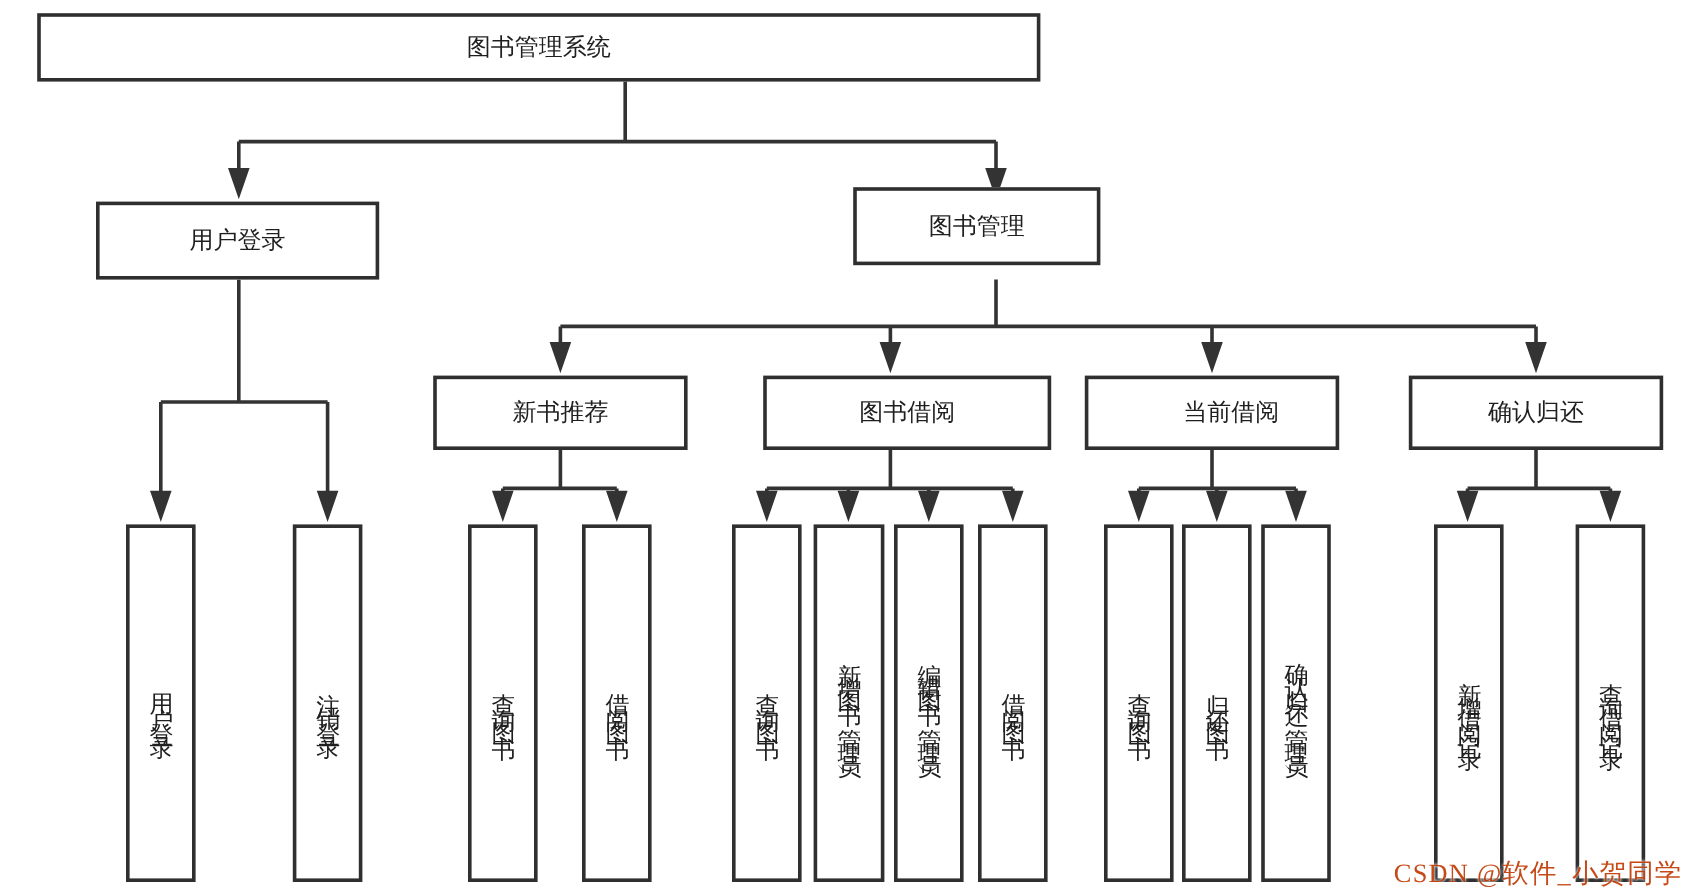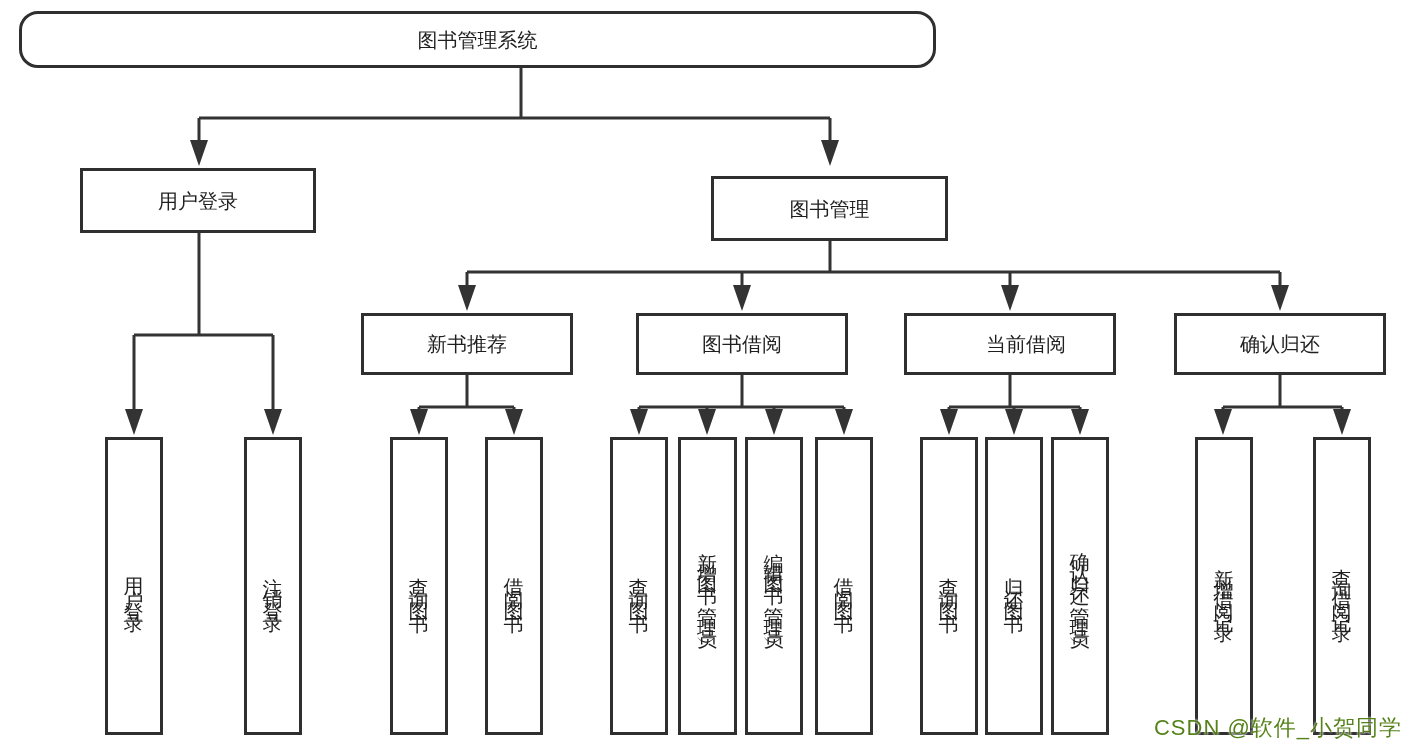--- a/index.html
+++ b/index.html
@@ -35,24 +35,25 @@
     text-orientation: mixed;
     letter-spacing: 12px;
     white-space: nowrap;
   }
   .leaf.long span { letter-spacing: 11px; }
   #watermark {
     position: absolute;
     right: 3px;
     bottom: 4px;
     font-size: 22px;
-    color: #4d7c0f;
+    color: #c2410c;
     opacity: 0.95;
     text-shadow: 0 0 3px #ffffff, 0 0 2px #ffffff;
     letter-spacing: 1px;
+    font-family: Liberation Serif, serif;
   }
 </style>
 </head>
 <body>
 
 <div id="stage">
 
   <svg id="wires" viewBox="0 0 1405 747" xmlns="http://www.w3.org/2000/svg">
     <path fill="none" stroke="#333333" stroke-width="3" d="M521 65 L521 118 M199 118 L830 118 M199 118 L199 142 M830 118 L830 142
          M199 233 L199 335 M134 335 L273 335 M134 335 L134 412 M273 335 L273 412
@@ -63,35 +64,35 @@
          M1280 375 L1280 407 M1223 407 L1342 407 M1223 407 L1223 412 M1342 407 L1342 412"></path>
     <path fill="#333333" stroke="none" d="M190 140 L208 140 L199 166 Z M821 140 L839 140 L830 166 Z
          M458 285 L476 285 L467 311 Z M733 285 L751 285 L742 311 Z M1001 285 L1019 285 L1010 311 Z M1271 285 L1289 285 L1280 311 Z
          M125 409 L143 409 L134 435 Z M264 409 L282 409 L273 435 Z
          M410 409 L428 409 L419 435 Z M505 409 L523 409 L514 435 Z
          M630 409 L648 409 L639 435 Z M698 409 L716 409 L707 435 Z M765 409 L783 409 L774 435 Z M835 409 L853 409 L844 435 Z
          M940 409 L958 409 L949 435 Z M1005 409 L1023 409 L1014 435 Z M1071 409 L1089 409 L1080 435 Z
          M1214 409 L1232 409 L1223 435 Z M1333 409 L1351 409 L1342 435 Z"></path>
   </svg>
 
-  <div class="node" style="left:19px; top:11px; width:917px; height:57px;border-radius:19px;">
+  <div class="node" style="left:31px; top:11px; width:836px; height:57px;">
     <span>图书管理系统</span>
   </div>
 
   <div class="node" style="left:80px; top:168px; width:236px; height:65px;">
     <span>用户登录</span>
   </div>
-  <div class="node" style="left:711px; top:176px; width:237px; height:65px;">
+  <div class="node" style="left:711px; top:156px; width:206px; height:65px;">
     <span>图书管理</span>
   </div>
 
   <div class="node" style="left:361px; top:313px; width:212px; height:62px;">
     <span>新书推荐</span>
   </div>
-  <div class="node" style="left:636px; top:313px; width:212px; height:62px;">
+  <div class="node" style="left:636px; top:313px; width:240px; height:62px;">
     <span>图书借阅</span>
   </div>
   <div class="node" style="left:904px; top:313px; width:212px; height:62px;padding-left:32px;">
     <span>当前借阅</span>
   </div>
   <div class="node" style="left:1174px; top:313px; width:212px; height:62px;">
     <span>确认归还</span>
   </div>
 
   <div class="node leaf" style="left:105px; top:437px; width:58px; height:298px;">

